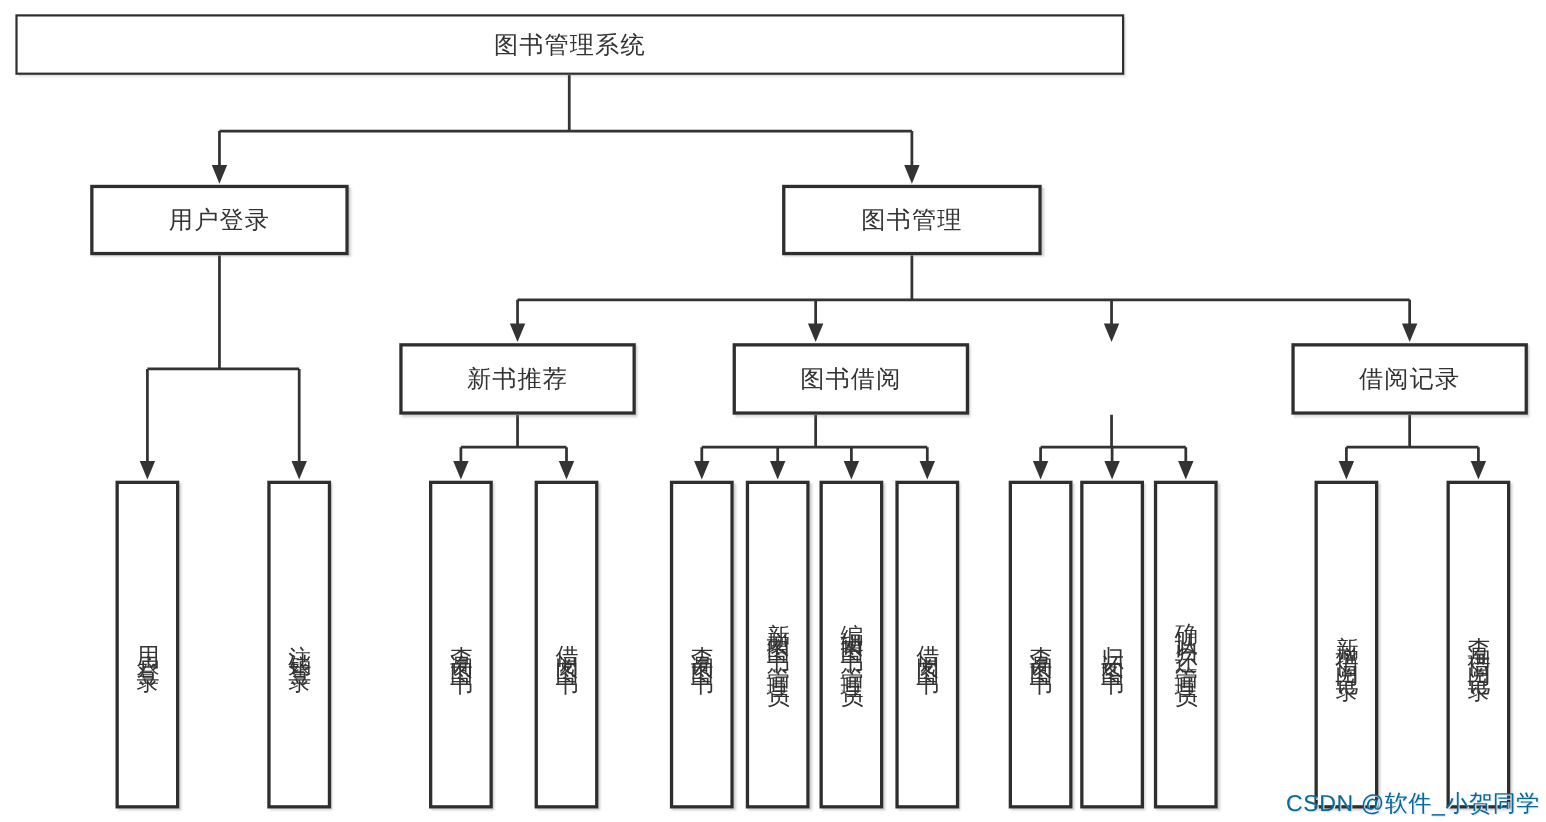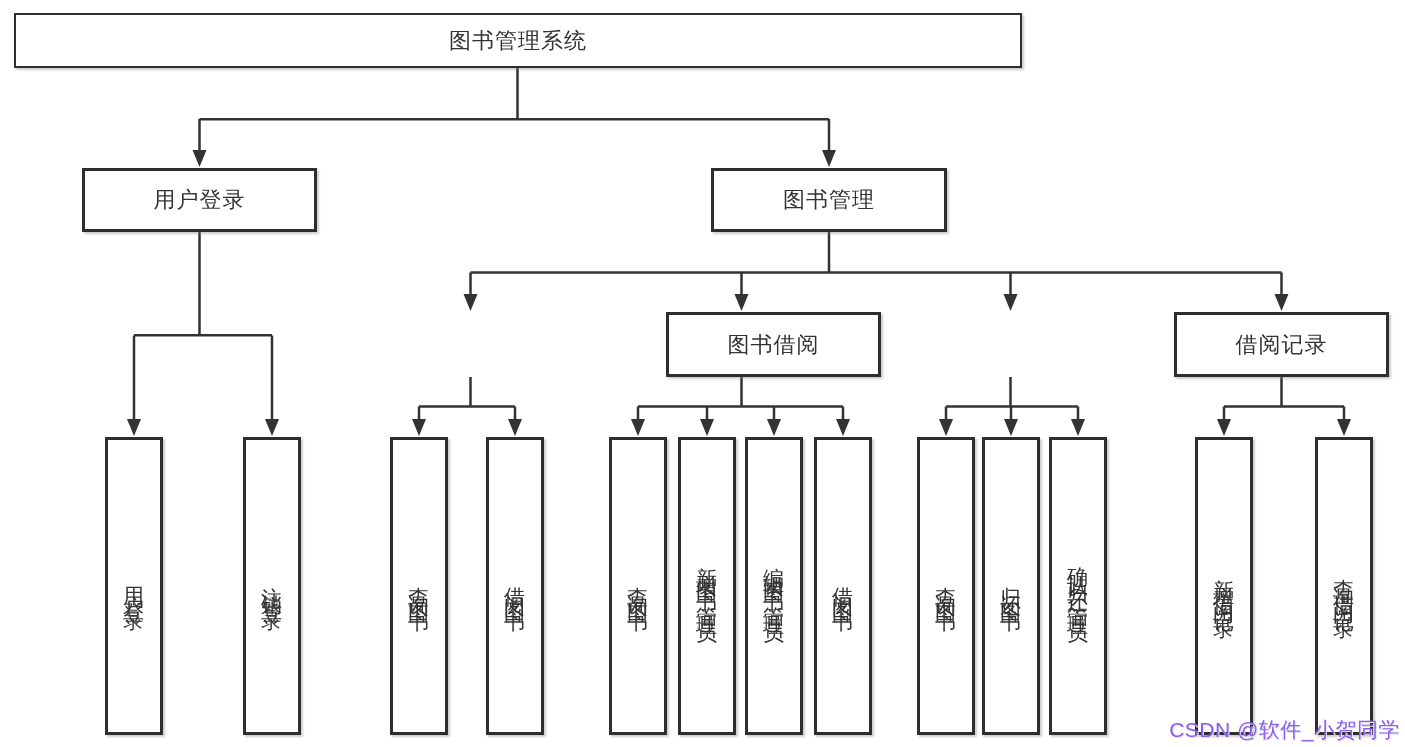--- a/index.html
+++ b/index.html
@@ -20,21 +20,21 @@
   .sec   { top:312px;  width:215px; height:65px; }
   .sec.s0 { left:363px; }  .sec.s1 { left:634px;margin-left:32px; }
   .sec.s2 { left:903px; }  .sec.s3 { left:1174px; }
   .leaf  { top:437px; width:58px; height:298px; }
   .vtext {
     writing-mode:vertical-rl; text-orientation:mixed;
     letter-spacing:8px; line-height:1; font-size:21px;
   }
   .watermark {
     position:absolute; right:5px; bottom:3px; z-index:5;
-    font-size:21px; color:#8b5cf6; letter-spacing:0.5px;
+    font-size:21px; color:#0369a1; letter-spacing:0.5px;
     text-shadow:1px 1px 0 #e4e4e4;
   }
 </style>
 </head>
 <body>
 
 <div class="canvas">
 
   <svg class="wires" width="1405" height="747" viewBox="0 0 1405 747">
     <g stroke="#333333" stroke-width="2.5" fill="none">
@@ -73,20 +73,23 @@
     <span>图书管理系统</span>
   </div>
 
   <div class="node lvl2a">
     <span>用户登录</span>
   </div>
   <div class="node lvl2b">
     <span>图书管理</span>
   </div>
 
+  <div class="node sec s0">
+    <span>新书推荐</span>
+  </div>
   <div class="node sec s1">
     <span>图书借阅</span>
   </div>
   <div class="node sec s3">
     <span>借阅记录</span>
   </div>
 
   <div class="node leaf" style="left:105px">
     <span class="vtext">用户登录</span>
   </div>

